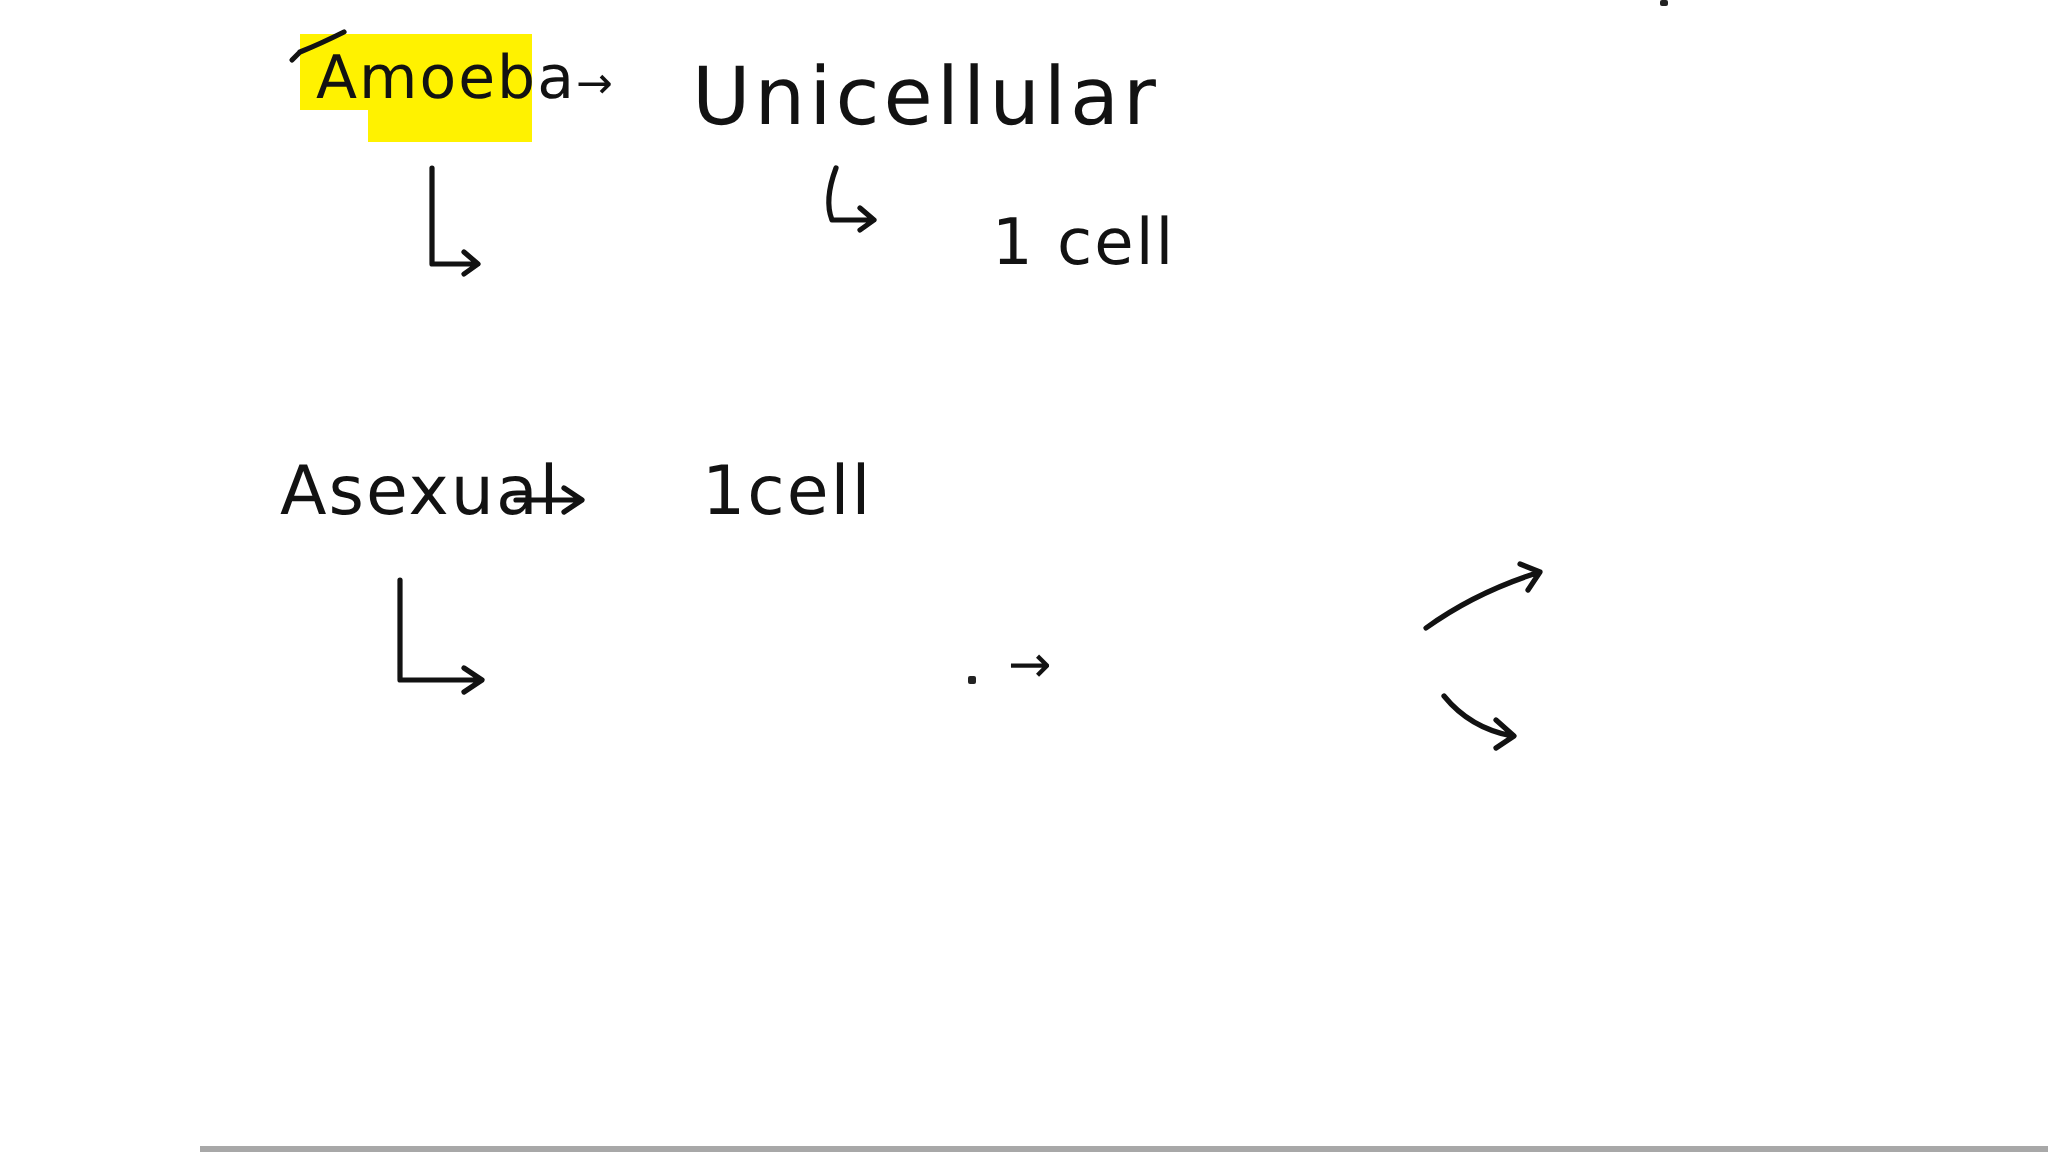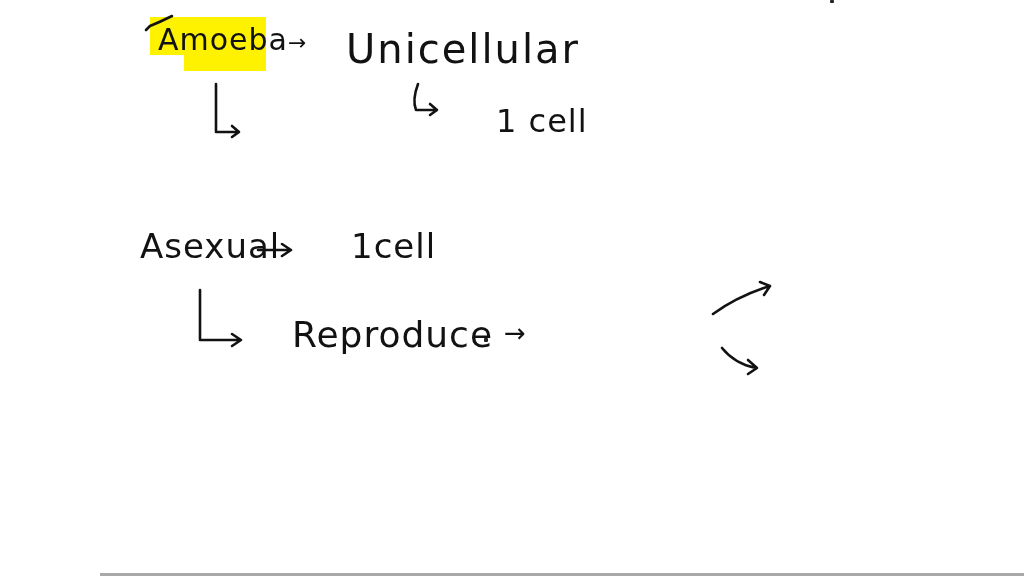--- a/index.html
+++ b/index.html
@@ -28,21 +28,20 @@
 
   <div class="hw" style="left:158px;top:22px;font-size:30px;">Amoeba</div>
   <div class="hw" style="left:288px;top:30px;font-size:22px;">→</div>
   <div class="hw" style="left:334px;top:26px;font-size:40px;letter-spacing:2px;margin-left:12px;">Unicellular</div>
 
   <div class="hw" style="left:472px;top:102px;font-size:32px;margin-left:24px;">1  cell</div>
 
   <div class="hw" style="left:140px;top:226px;font-size:34px;">Asexual</div>
   <div class="hw" style="left:336px;top:226px;font-size:34px;margin-left:15px;">1cell</div>
 
-  <div class="hw" style="left:292px;top:314px;font-size:36px;">Reproduce</div>
   <div class="dot" style="left:484px;top:338px;"></div>
   <div class="hw" style="left:504px;top:318px;font-size:26px;">→</div>
 
   <svg class="strokes" width="1024" height="576">
 
     <path d="M146 30 L150 26 M150 26 Q160 22 172 16"></path>
 
     <path d="M216 84 L216 132 L238 132 M232 126 L239 132 L232 137"></path>
 
     <path d="M418 84 Q412 100 416 110 L436 110 M430 104 L437 110 L430 115"></path>

